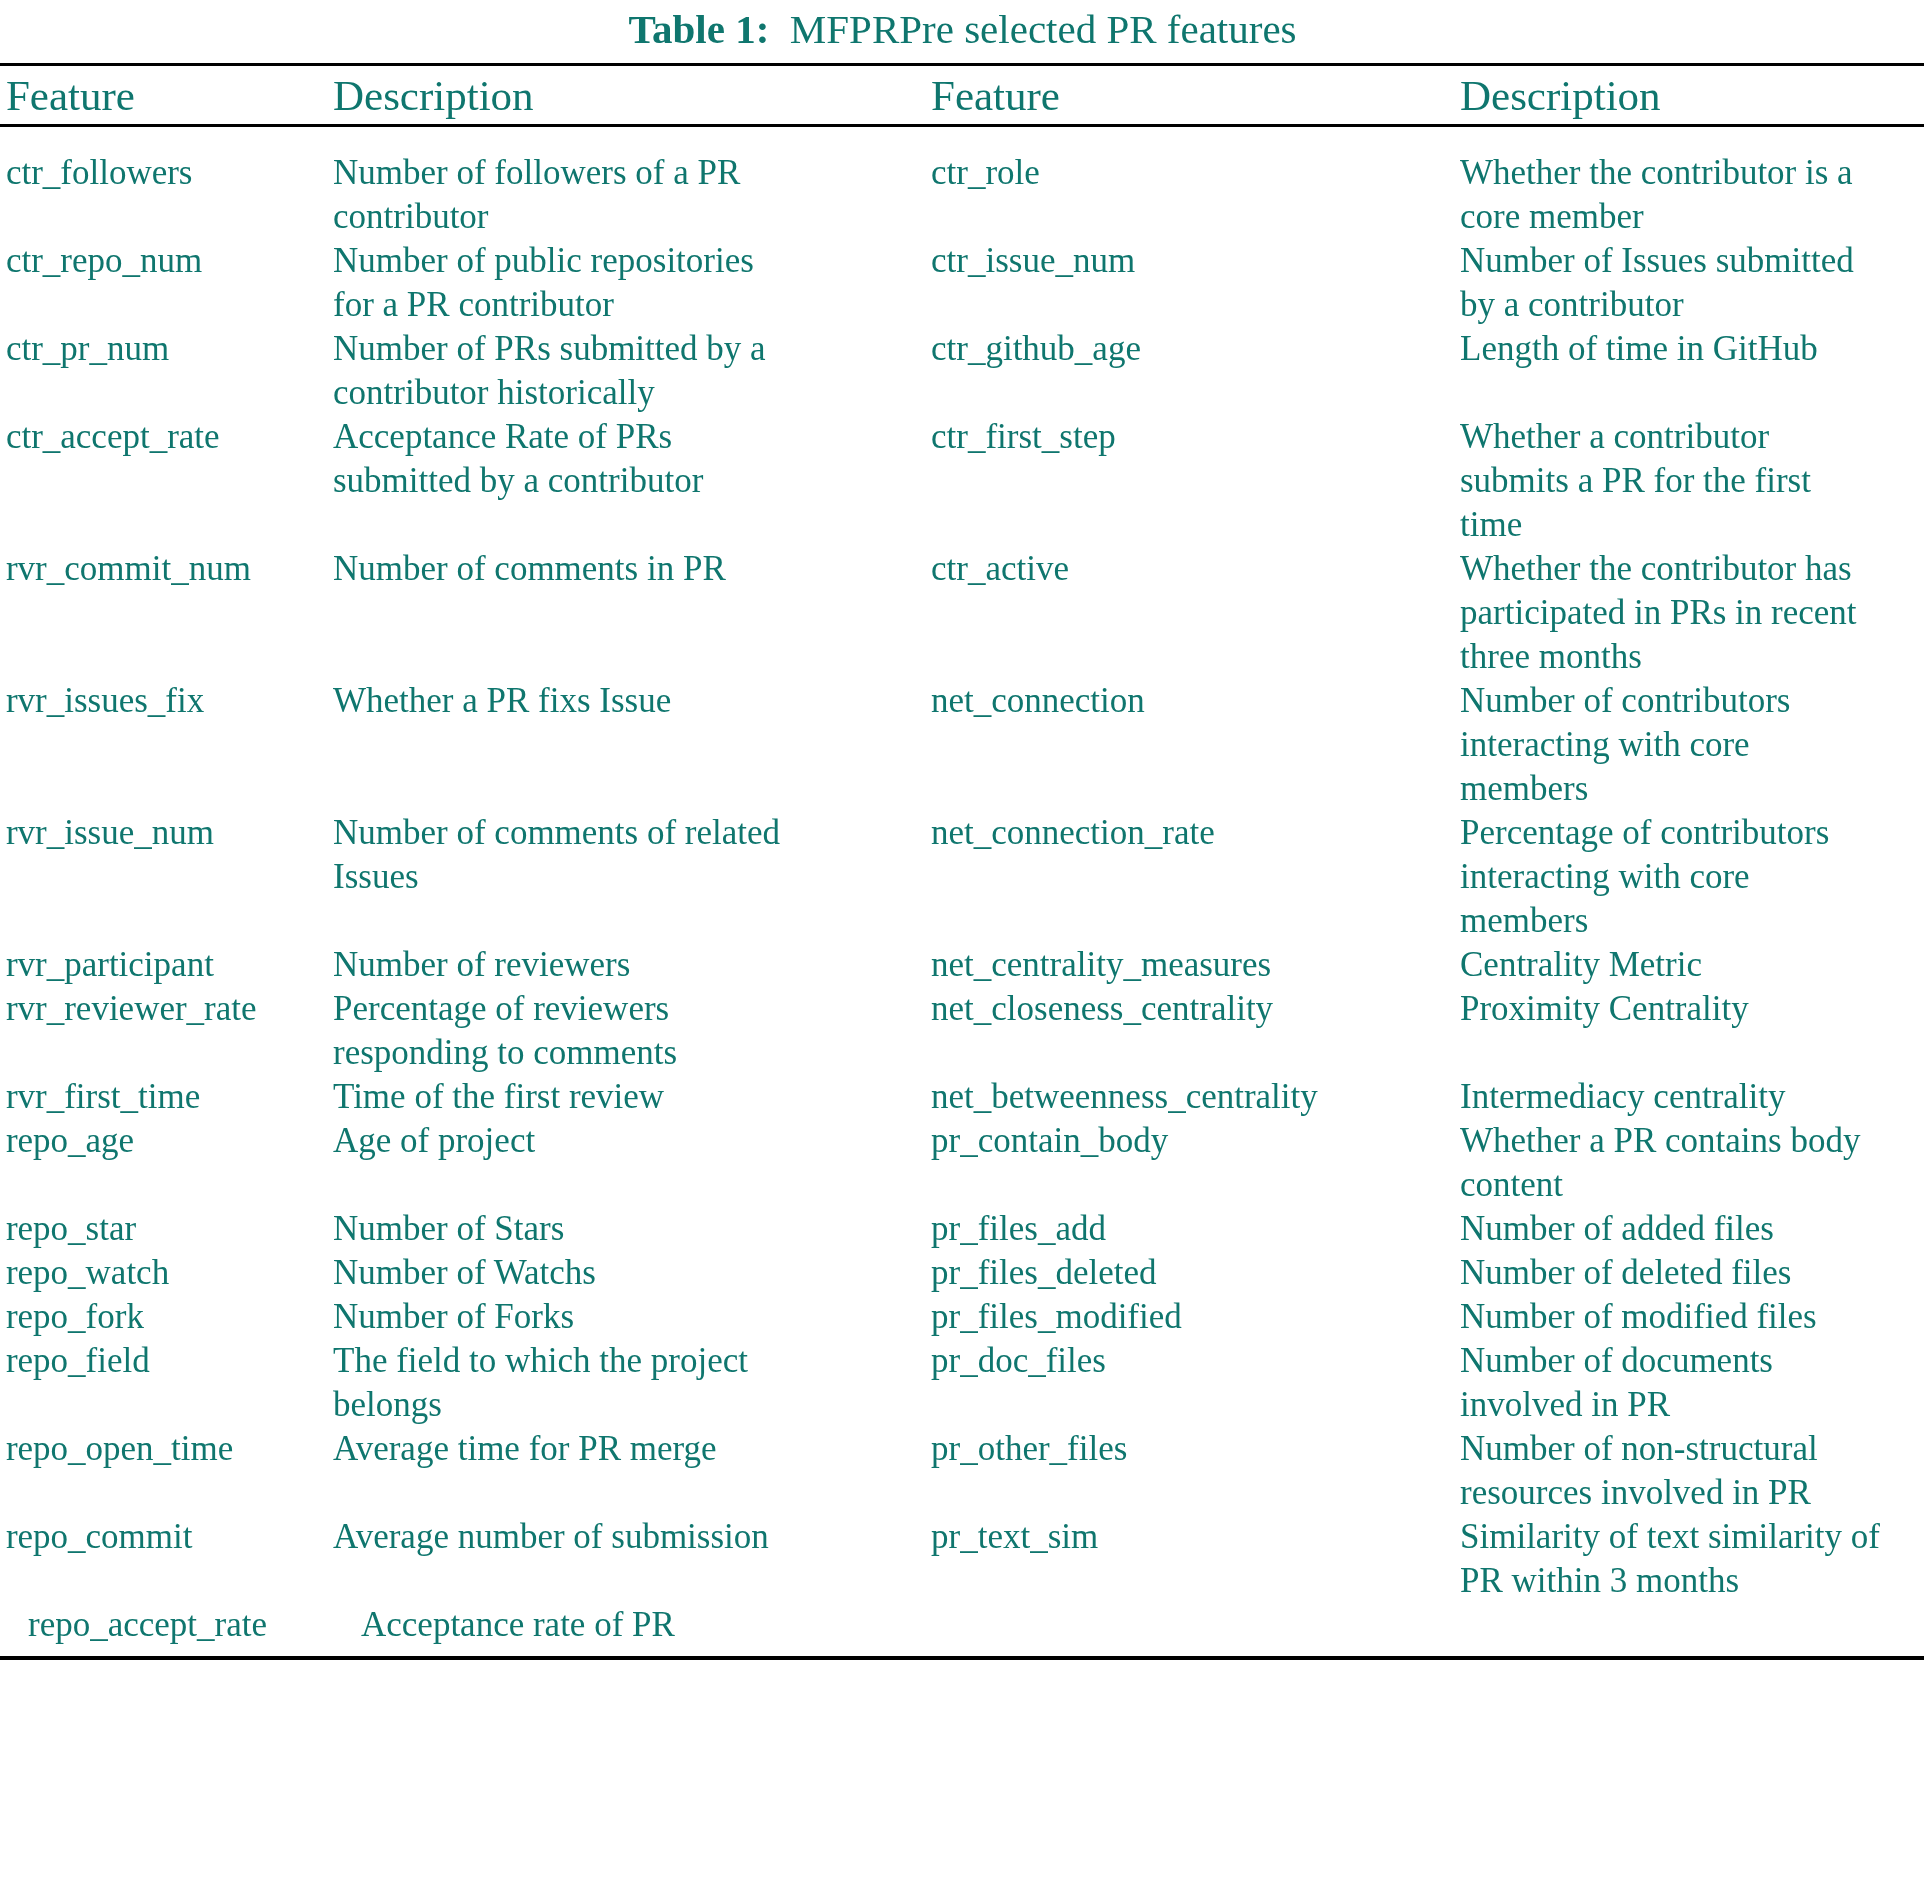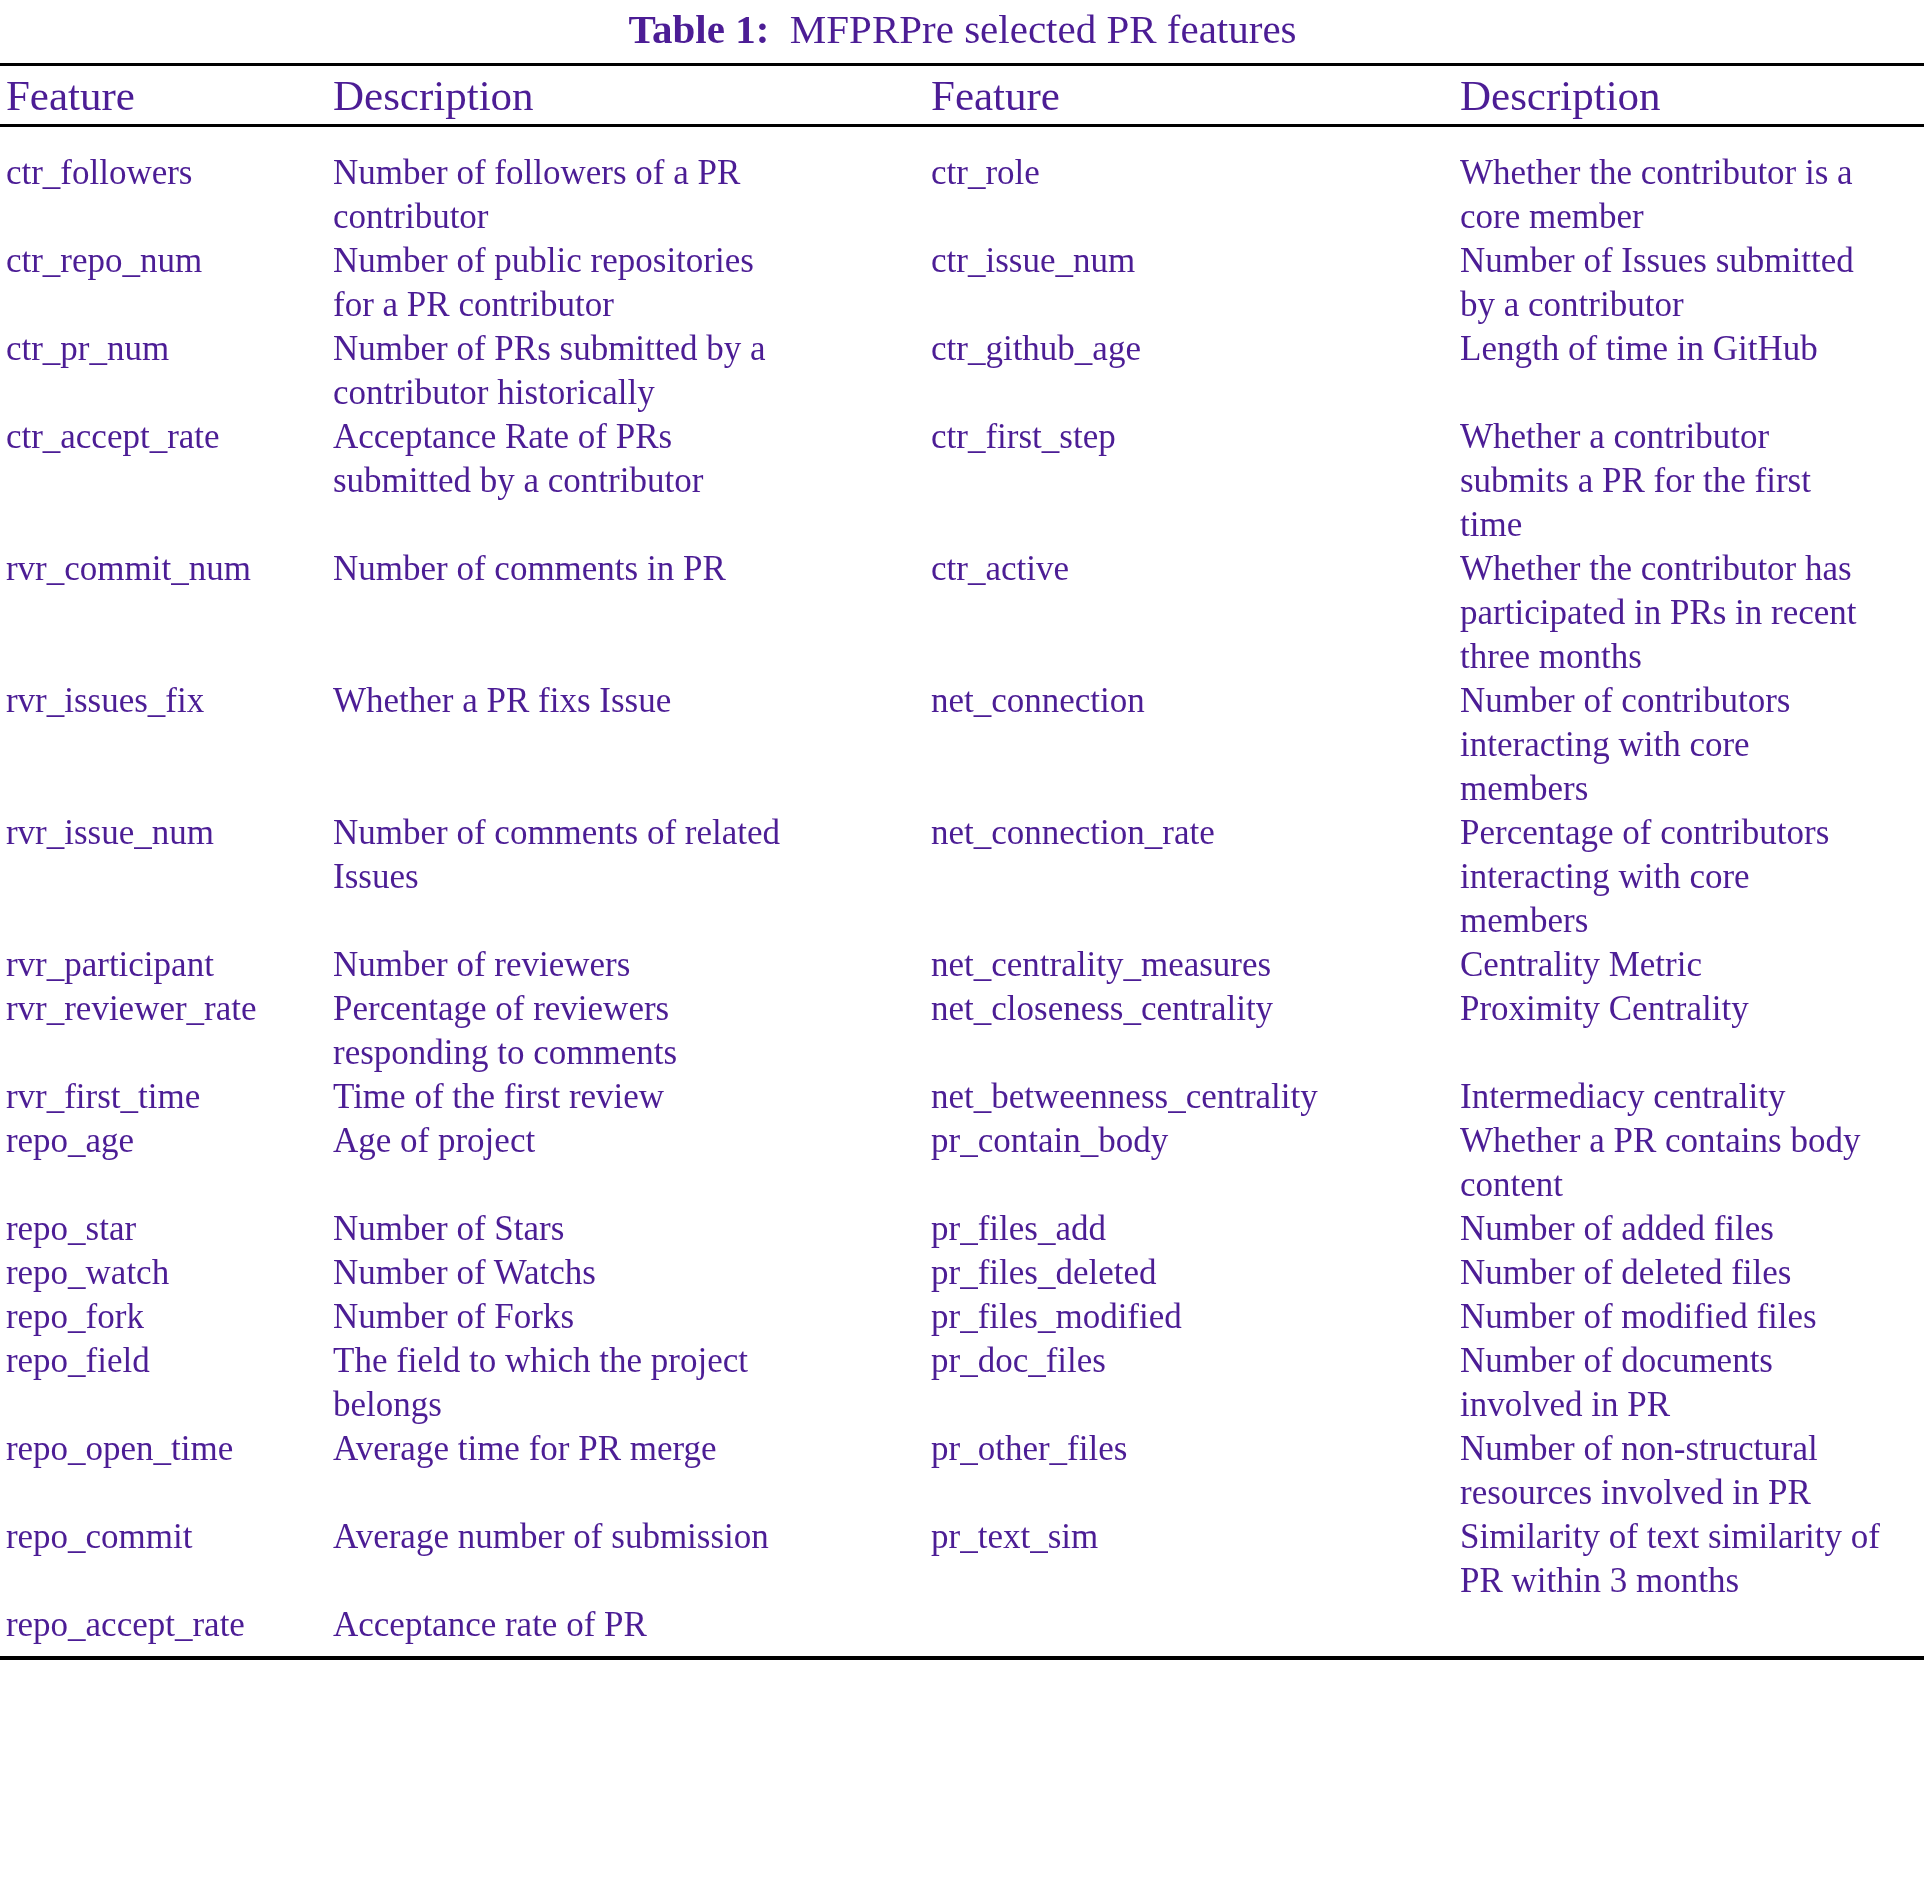--- a/index.html
+++ b/index.html
@@ -6,21 +6,21 @@
     margin: 0;
     padding: 0;
     background: #ffffff;
   }
   .page {
     position: relative;
     width: 1925px;
     height: 1824px;
     overflow: hidden;
     background: #ffffff;
-    color: #4c1d95;
+    color: #0f766e;
     font-family: "Liberation Serif", "DejaVu Serif", serif;
   }
   .caption {
     text-align: center;
     font-size: 41px;
     line-height: 47px;
     margin: 5.9px 0 9.9px 0;
     white-space: nowrap;
   }
   .cap-label {
@@ -51,21 +51,21 @@
   }
   td {
     font-size: 35px;
     line-height: 44px;
     vertical-align: top;
     white-space: pre;
     padding: 0;
   }
   th:first-child, td:first-child { padding-left: 5.9px; }
   tbody tr:first-child td { padding-top: 24px; }
-  tbody tr:last-child td { padding-bottom: 9.9px; }
+  tbody tr:last-child td { padding-bottom: 9.9px; padding-left: 28px; }
 </style>
 </head>
 <body>
 
 <div class="page">
 
   <div class="caption">
     <span class="cap-label">Table 1:</span><span class="cap-text">MFPRPre selected PR features</span>
   </div>
 

